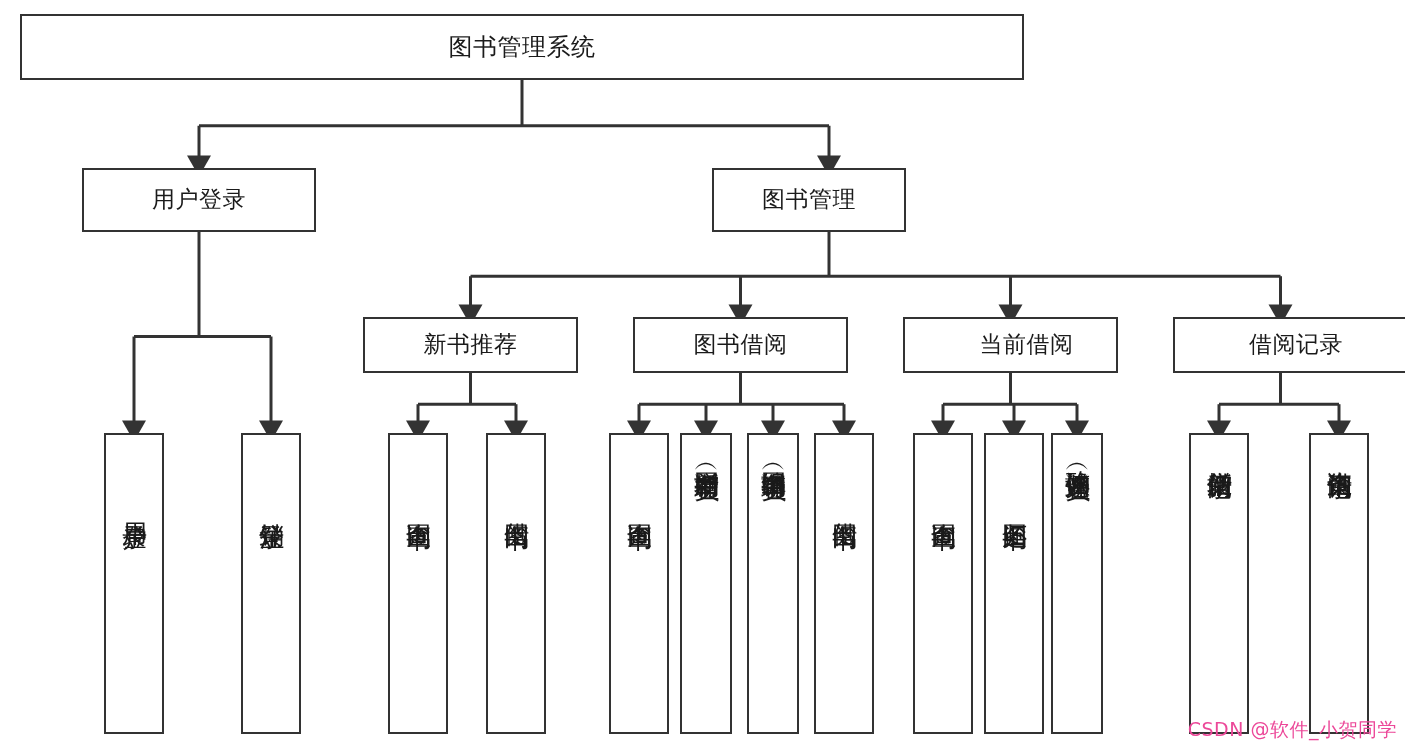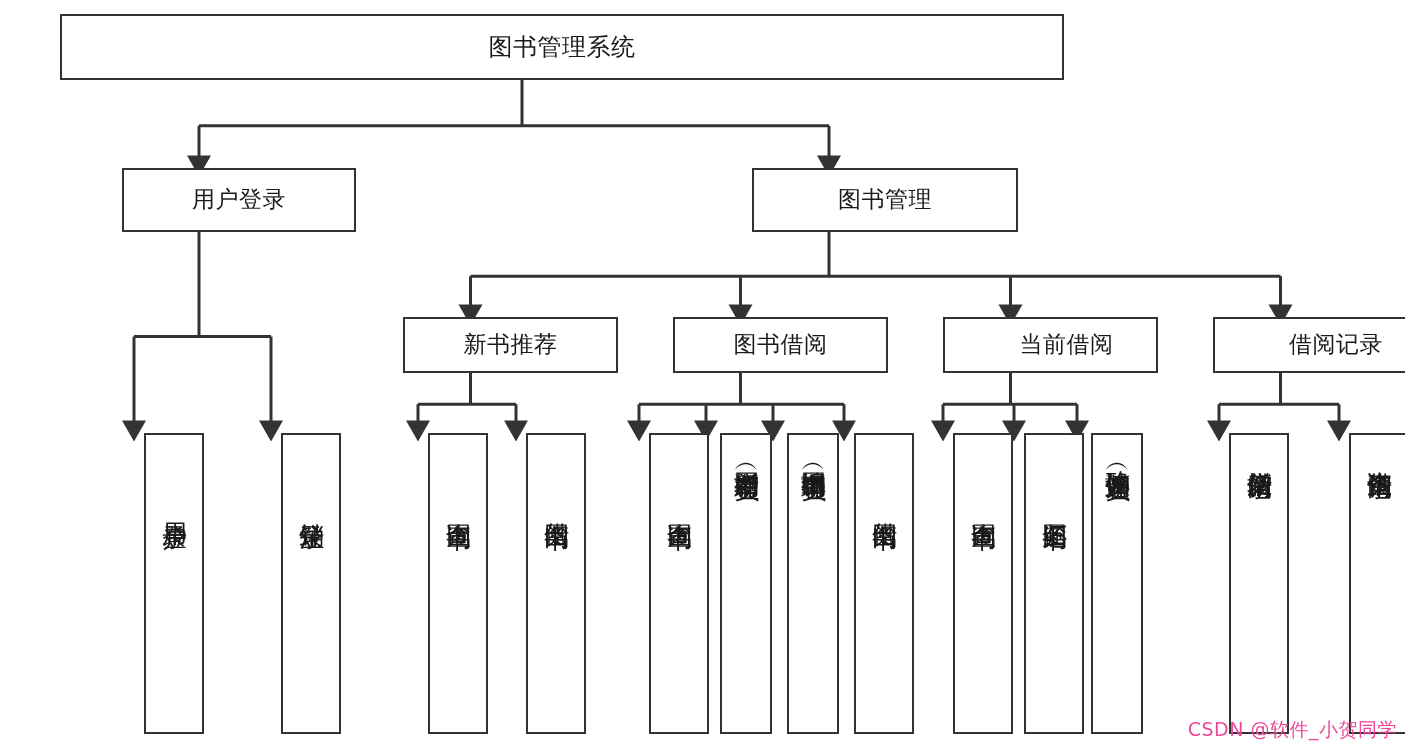--- a/index.html
+++ b/index.html
@@ -29,21 +29,20 @@
   .node {
     position: absolute;
     box-sizing: border-box;
     background: #ffffff;
     border: 2px solid #333333;
     display: flex;
     align-items: center;
     justify-content: center;
     text-align: center;
     color: #1a1a1a;
-    margin-left: 40px;
   }
   .node-label {
     display: block;
     line-height: 1.18;
     letter-spacing: 0.5px;
     white-space: pre-wrap;
   }
   .node.horizontal .node-label {
     font-size: 23px;
   }
@@ -127,21 +126,21 @@
   </svg>
 
   <div class="node root horizontal" style="left:20px;top:14px;width:1004px;height:66px;">
     <span class="node-label">图书管理系统</span>
   </div>
 
   <div class="node horizontal" style="left:82px;top:168px;width:234px;height:64px;">
     <span class="node-label">用户登录</span>
   </div>
 
-  <div class="node horizontal" style="left:712px;top:168px;width:266px;height:64px;">
+  <div class="node horizontal" style="left:712px;top:168px;width:194px;height:64px;">
     <span class="node-label">图书管理</span>
   </div>
 
   <div class="node horizontal" style="left:633px;top:317px;width:215px;height:56px;">
     <span class="node-label">图书借阅</span>
   </div>
 
   <div class="node horizontal" style="left:363px;top:317px;width:215px;height:56px;">
     <span class="node-label">新书推荐</span>
   </div>

